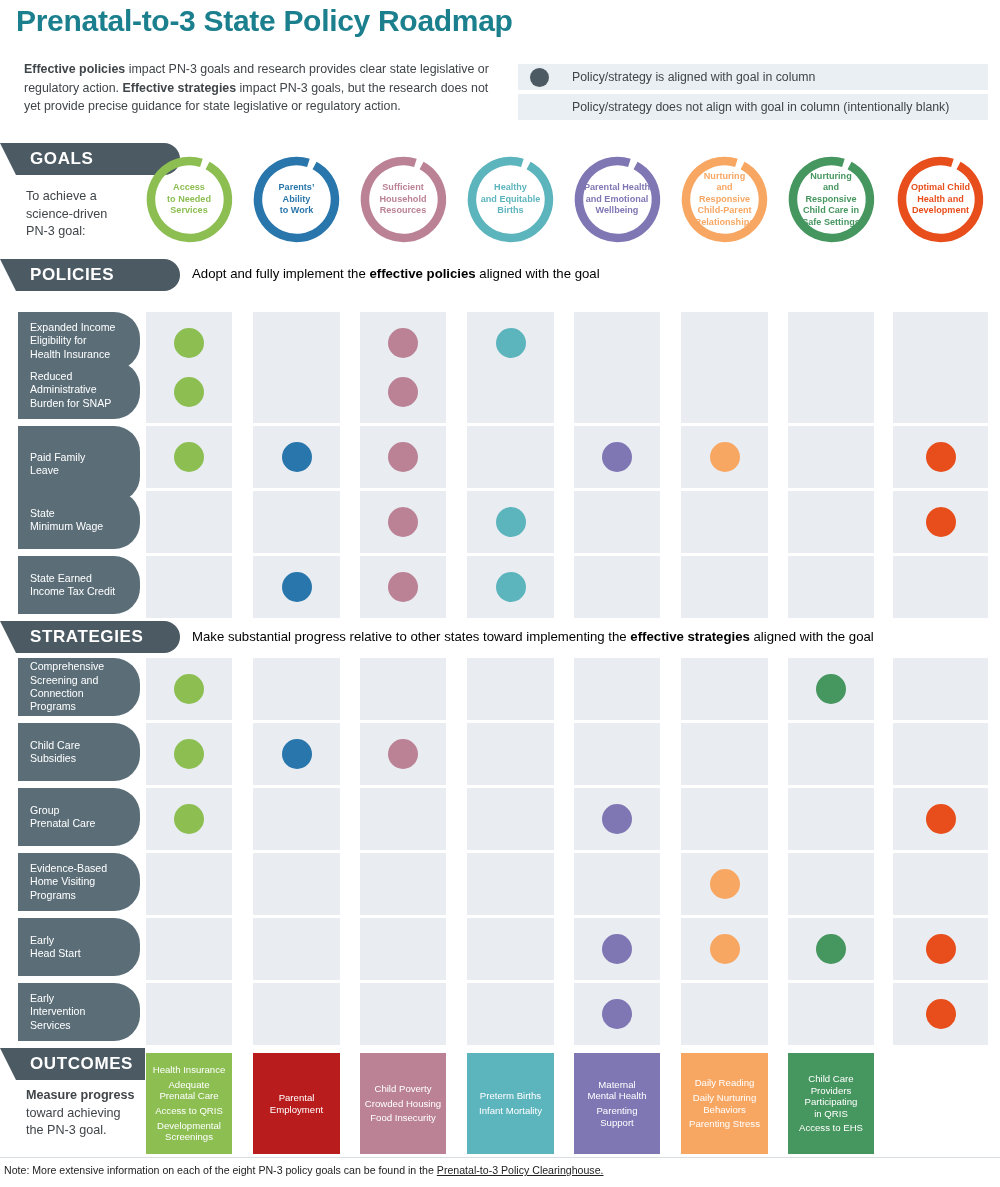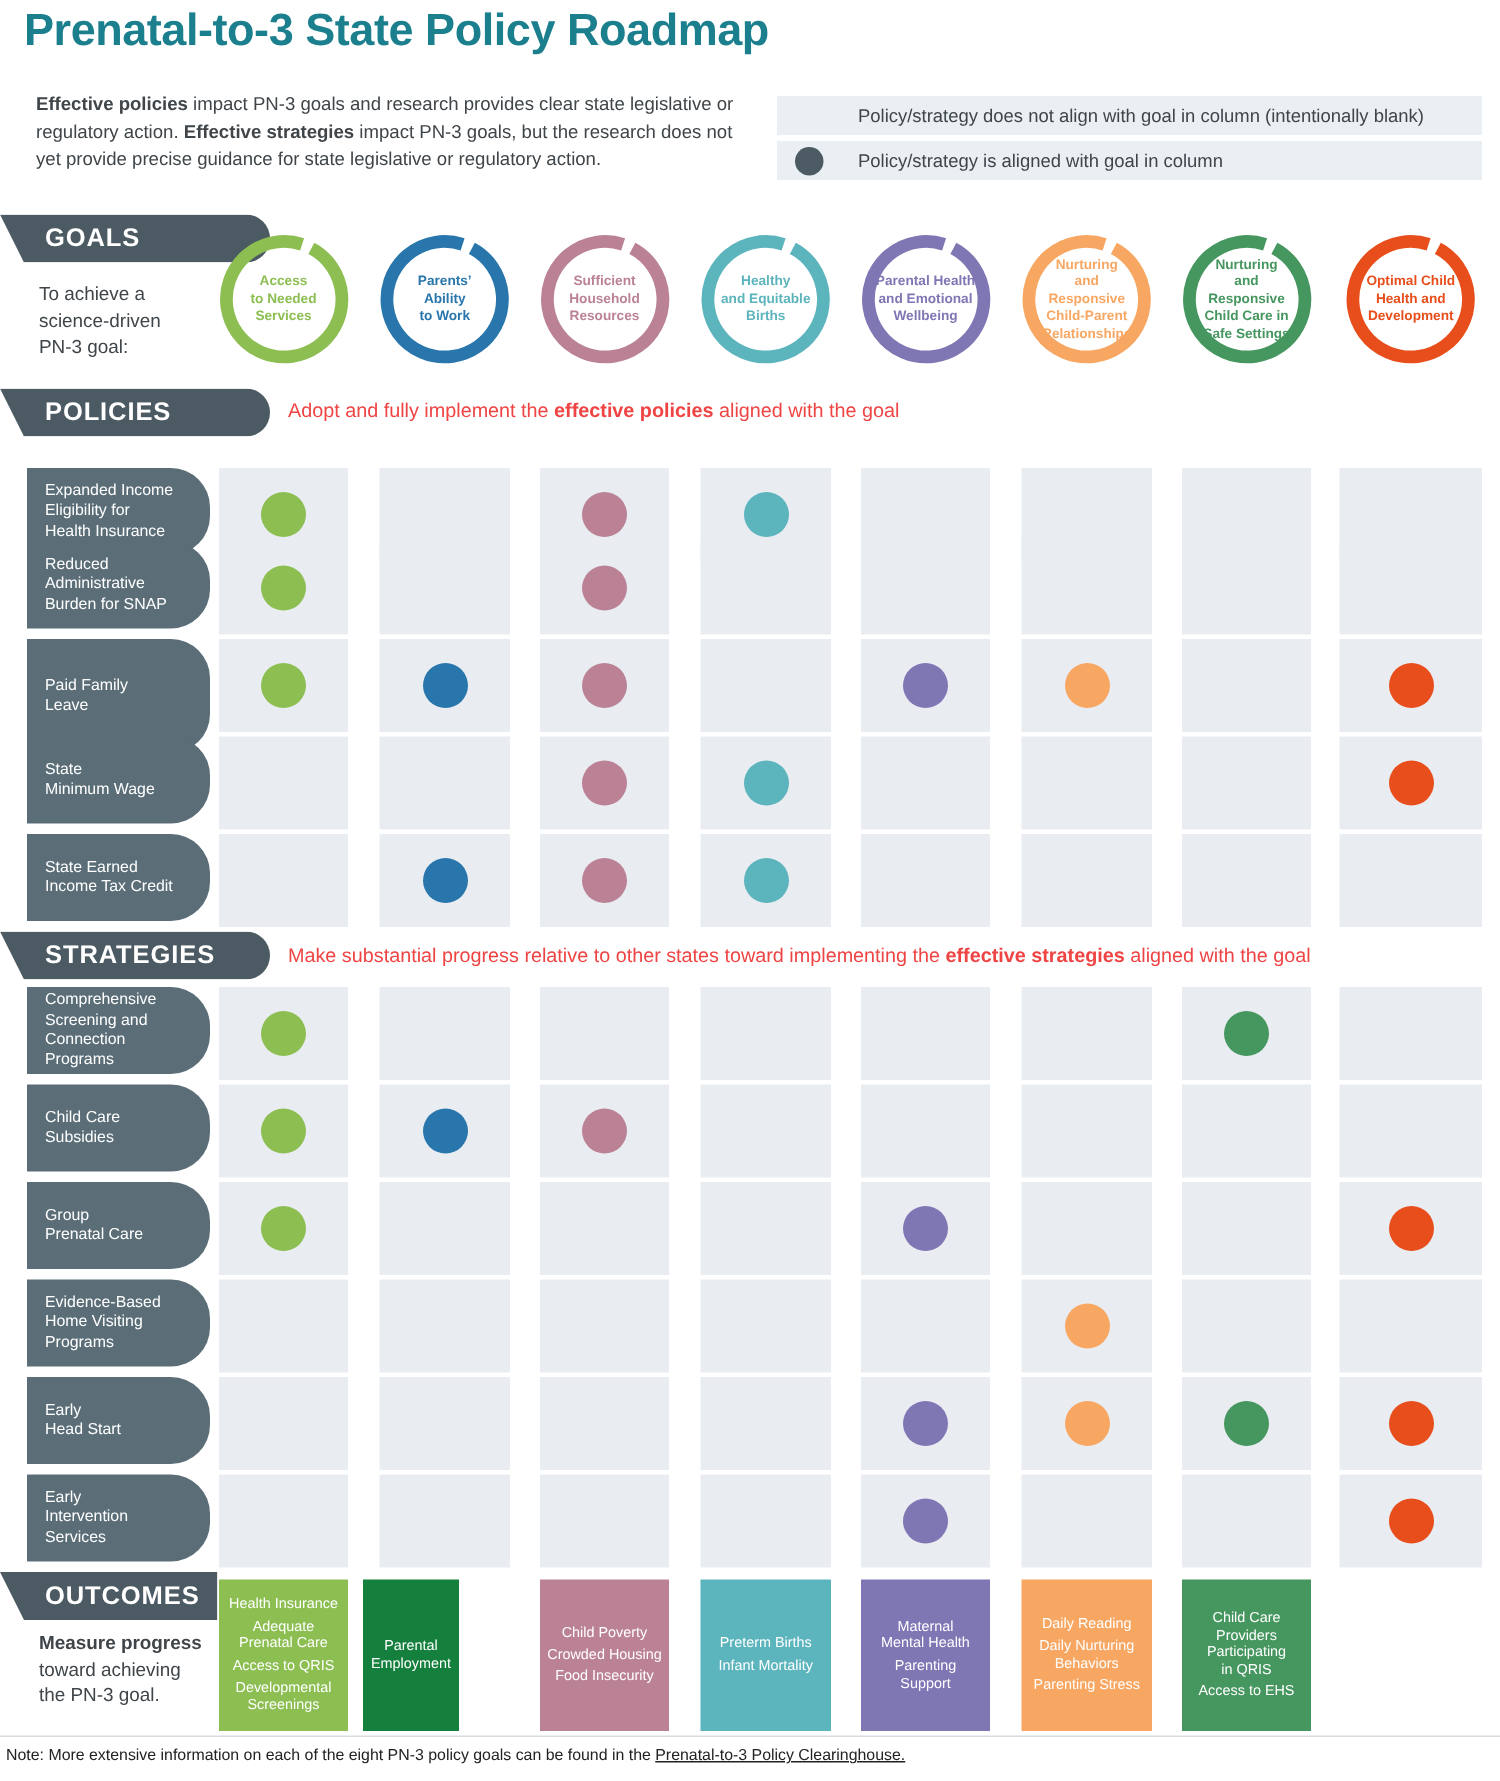--- a/index.html
+++ b/index.html
@@ -53,21 +53,21 @@
     display:flex; align-items:center;
     color:#ffffff;
     clip-path: polygon(0 0, 100% 0, 100% 100%, 16px 100%);
   }
   .band.rounded { border-radius:0 18px 18px 0; }
   .band-label {
     font-size:17px; font-weight:bold; letter-spacing:0.6px;
     padding-left:30px; white-space:nowrap;
   }
   .band-sub {
-    position:absolute; font-size:13.2px; color:#ef4444; white-space:nowrap;
+    position:absolute; font-size:13.2px; color:#000000; white-space:nowrap;
   }
   .band-sub b { font-weight:bold; }
 
   .goals-band   { top:143px; width:180px; }
   .policies-band{ top:259px; width:180px; }
   .strategies-band{ top:621px; width:180px; }
   .outcomes-band{ top:1048px; width:145px; }
 
   .goals-caption {
     position:absolute; left:26px; top:188px;
@@ -138,29 +138,29 @@
 </head>
 <body>
 
 <div class="title">Prenatal-to-3 State Policy Roadmap</div>
 
 <div class="intro">
   <b>Effective policies</b><span> impact PN-3 goals and research provides clear state legislative or regulatory action. </span><b>Effective strategies</b><span> impact PN-3 goals, but the research does not yet provide precise guidance for state legislative or regulatory action.</span>
 </div>
 
 <div class="legend">
+  <div class="legend-row">
+    <div class="legend-swatch">
+      <div class="legend-dot"></div>
+    </div>
+    <div class="legend-label">Policy/strategy is aligned with goal in column</div>
+  </div>
   <div class="legend-row blank">
     <div class="legend-swatch"></div>
     <div class="legend-label">Policy/strategy does not align with goal in column (intentionally blank)</div>
-  </div>
-  <div class="legend-row">
-    <div class="legend-swatch">
-      <div class="legend-dot"></div>
-    </div>
-    <div class="legend-label">Policy/strategy is aligned with goal in column</div>
   </div>
 </div>
 
 <div class="band goals-band rounded">
   <span class="band-label">GOALS</span>
 </div>
 <div class="goals-caption">
   <span id="goals-caption-text">To achieve a<br>science-driven<br>PN-3 goal:</span>
 </div>
 <div class="goals-circles" id="goals-circles">
@@ -501,21 +501,21 @@
 <div class="outcomes-caption">
   <b>Measure progress</b><span id="outcomes-caption-rest"><br>toward achieving<br>the PN-3 goal.</span>
 </div>
 <div class="outcomes-boxes" id="outcomes-boxes">
     <div class="obox" style="left: 146px; width: 86px; background: rgb(140, 190, 82);">
       <div class="ogrp">Health Insurance</div>
       <div class="ogrp">Adequate<br>Prenatal Care</div>
       <div class="ogrp">Access to QRIS</div>
       <div class="ogrp">Developmental<br>Screenings</div>
     </div>
-    <div class="obox" style="left: 242px; width: 64px; background: #15803d;">
+    <div class="obox" style="left: 253px; width: 87px; background: #b91c1c;">
       <div class="ogrp">Parental<br>Employment</div>
     </div>
     <div class="obox" style="left: 360px; width: 86px; background: rgb(187, 130, 149);">
       <div class="ogrp">Child Poverty</div>
       <div class="ogrp">Crowded Housing</div>
       <div class="ogrp">Food Insecurity</div>
     </div>
     <div class="obox" style="left: 574px; width: 86px; background: rgb(127, 118, 180);">
       <div class="ogrp">Maternal<br>Mental Health</div>
       <div class="ogrp">Parenting<br>Support</div>

